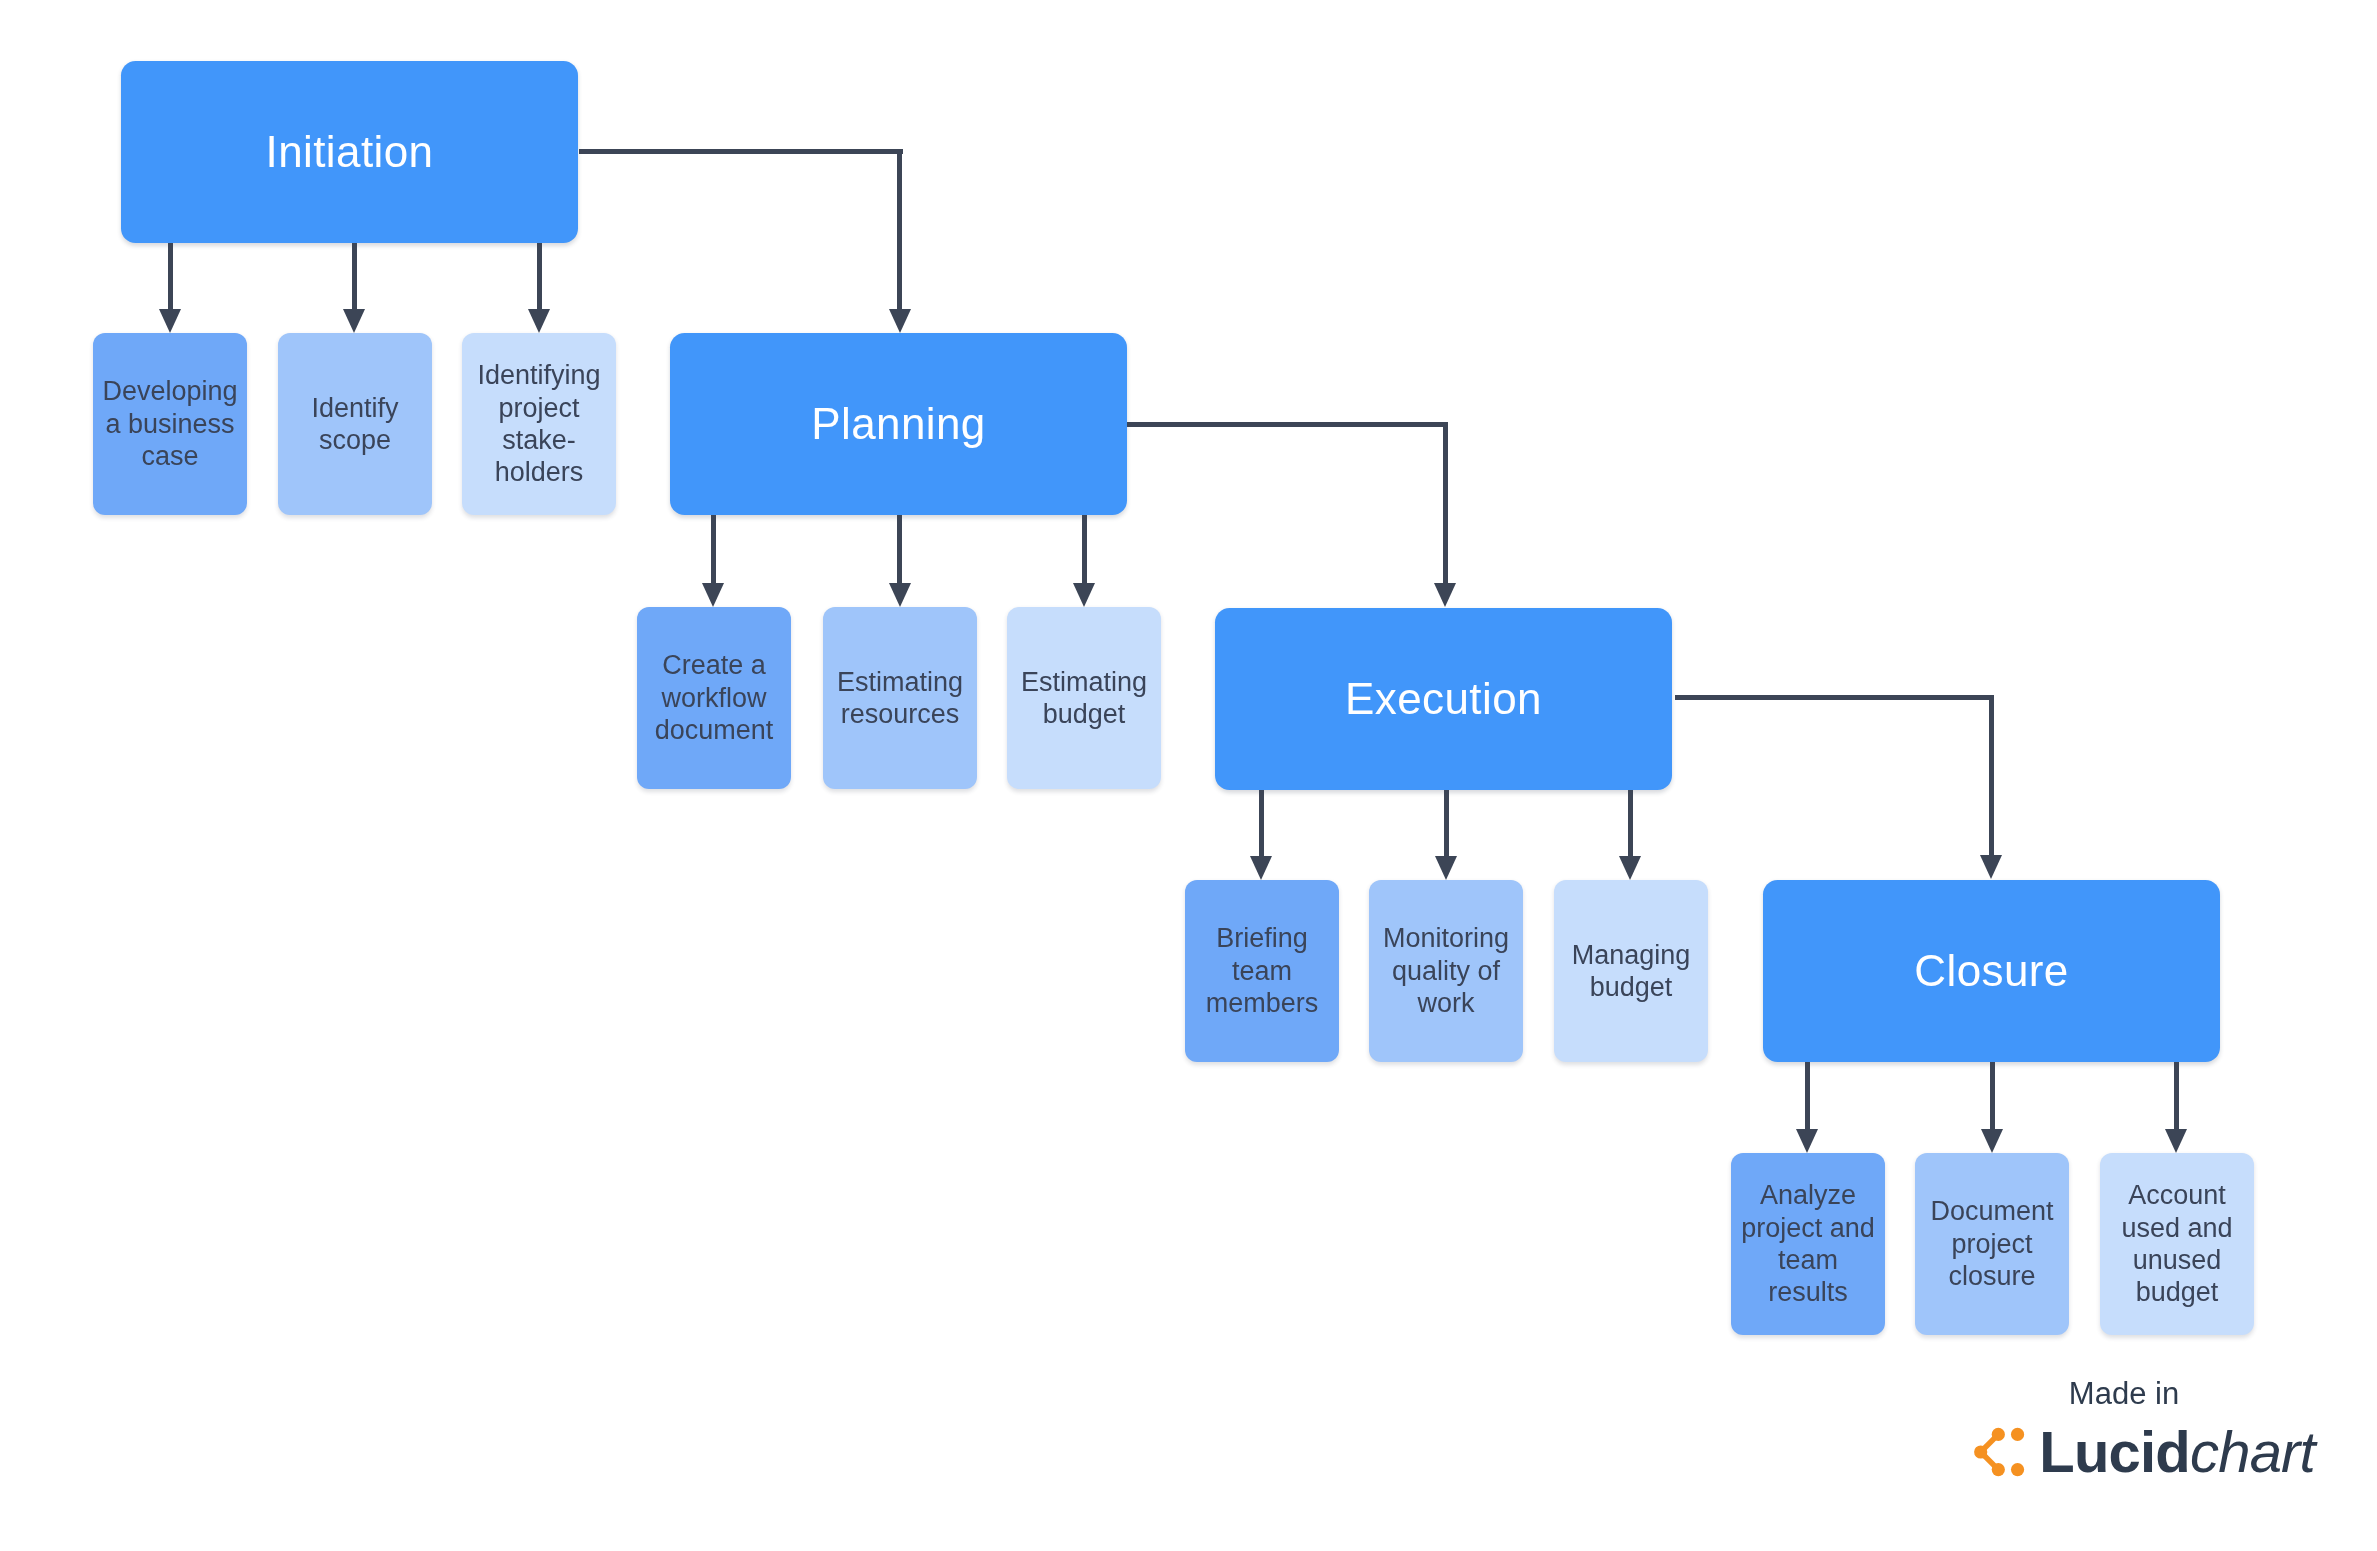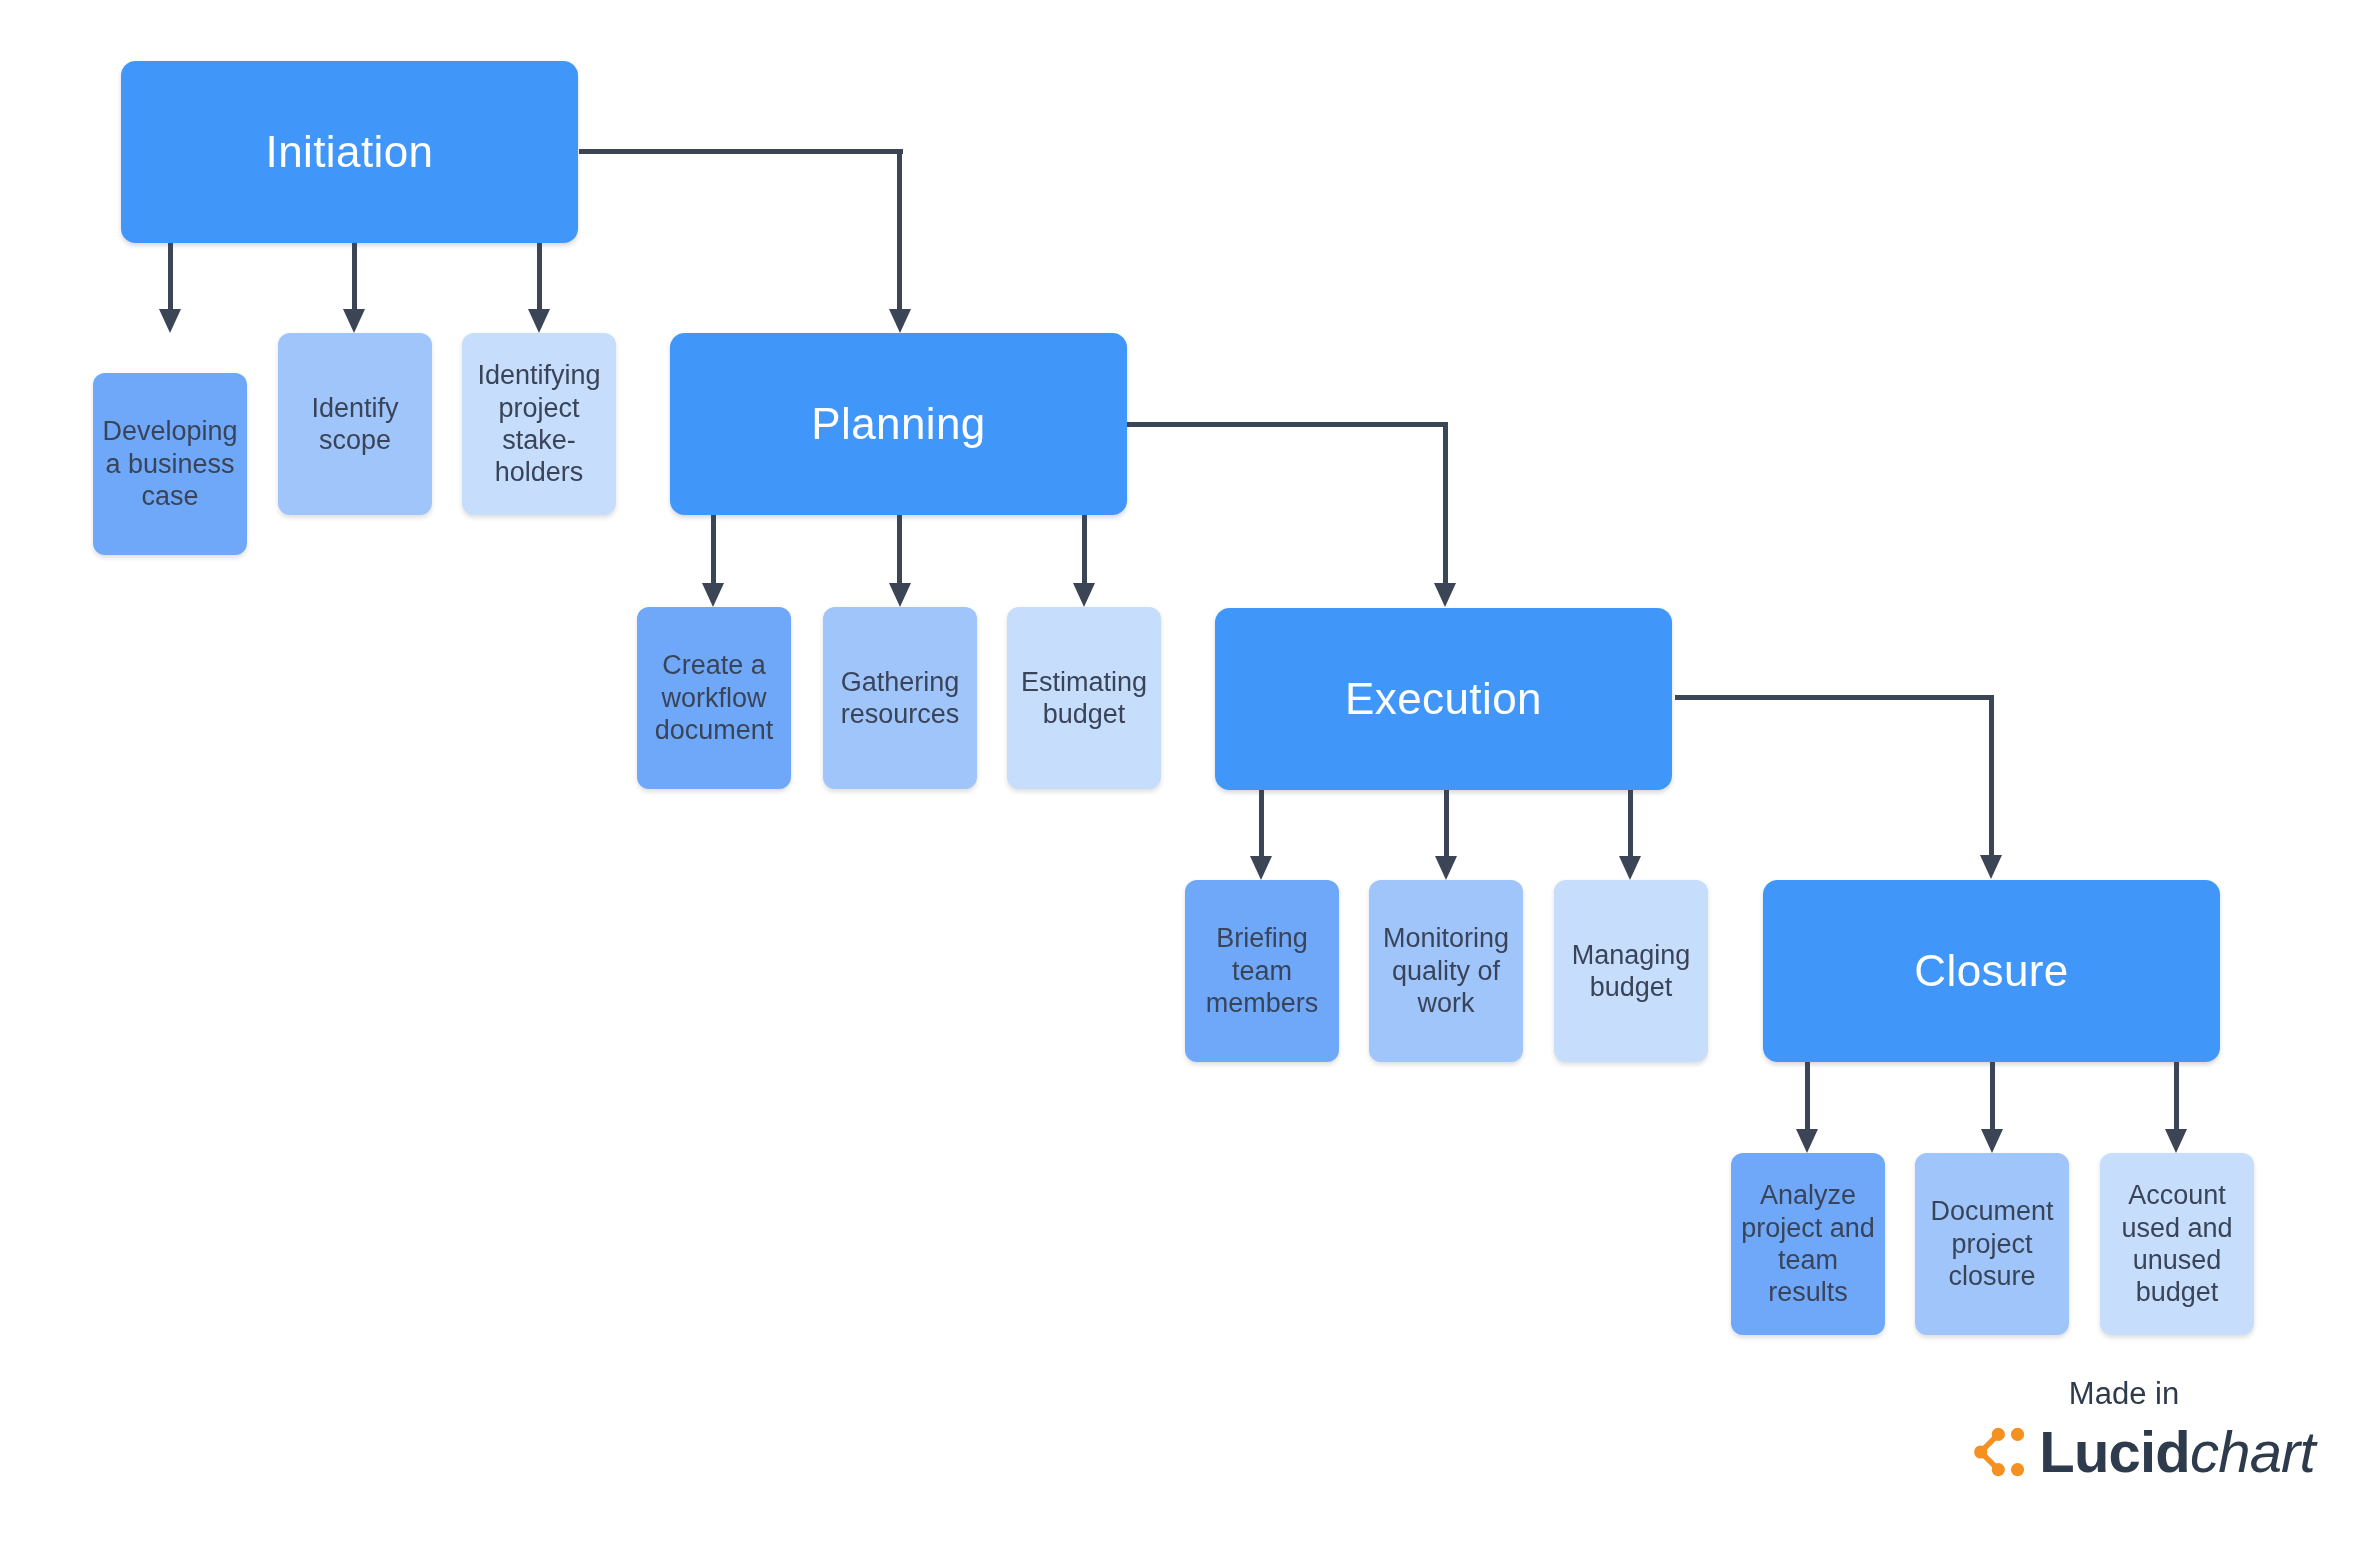--- a/index.html
+++ b/index.html
@@ -67,35 +67,35 @@
   <div class="phase-box" style="left:670px; top:333px;">
     <span>Planning</span>
   </div>
   <div class="phase-box" style="left:1215px; top:608px;">
     <span>Execution</span>
   </div>
   <div class="phase-box" style="left:1763px; top:880px;">
     <span>Closure</span>
   </div>
 
-  <div class="task-box shade1" style="left:93px; top:333px;margin-top:40px;">
+  <div class="task-box shade1" style="left:93px; top:333px;">
     <span>Developing a business case</span>
   </div>
   <div class="task-box shade2" style="left:278px; top:333px;justify-content:flex-end;">
     <span>Identify scope</span>
   </div>
   <div class="task-box shade3" style="left:462px; top:333px;">
     <span>Identifying project stake-holders</span>
   </div>
 
   <div class="task-box shade1" style="left:637px; top:607px;">
     <span>Create a workflow document</span>
   </div>
   <div class="task-box shade2" style="left:823px; top:607px;">
-    <span>Gathering resources</span>
+    <span>Estimating resources</span>
   </div>
   <div class="task-box shade3" style="left:1007px; top:607px;">
     <span>Estimating budget</span>
   </div>
 
   <div class="task-box shade1" style="left:1185px; top:880px;">
     <span>Briefing team members</span>
   </div>
   <div class="task-box shade2" style="left:1369px; top:880px;">
     <span>Monitoring quality of work</span>

